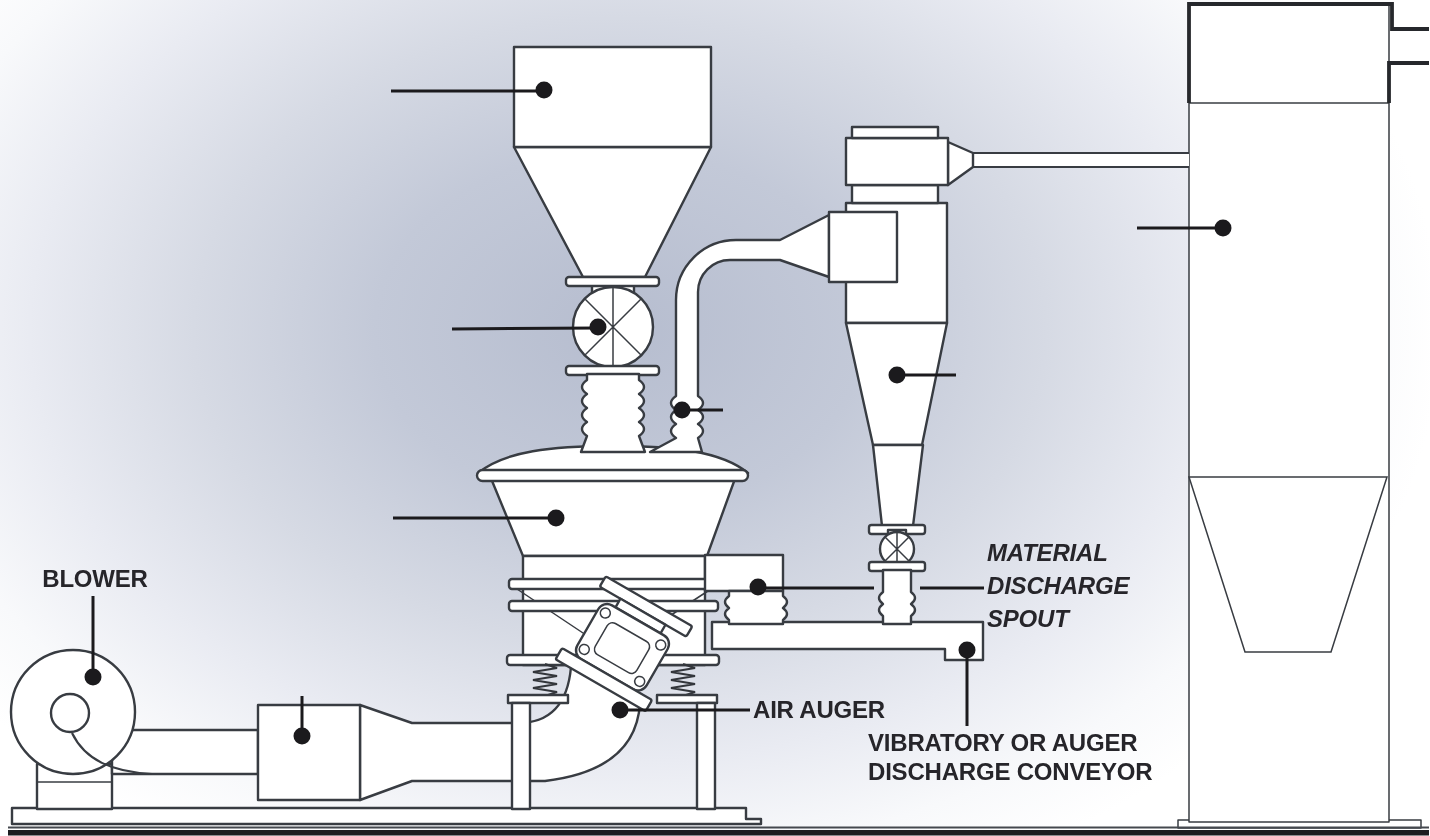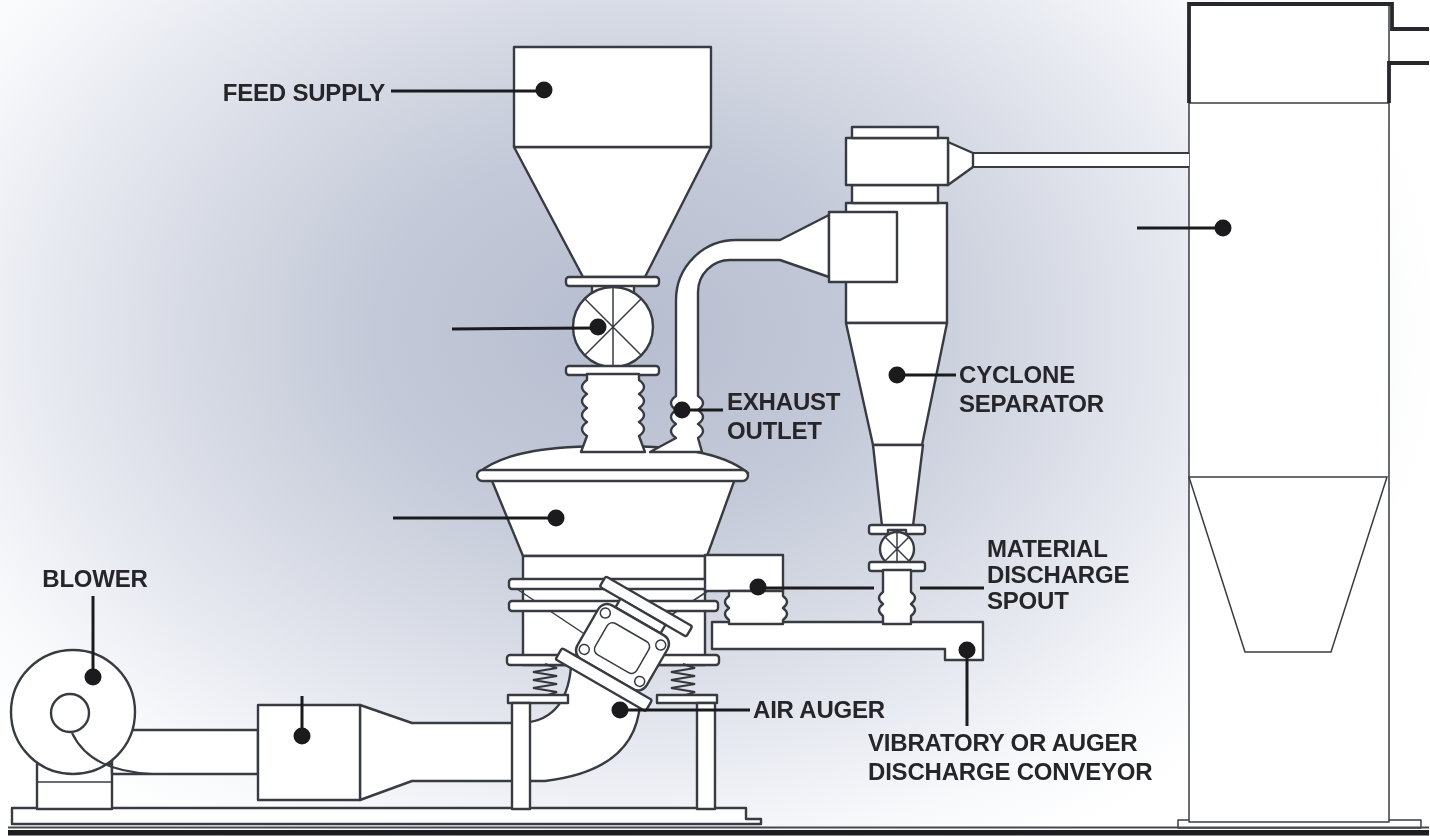--- a/index.html
+++ b/index.html
@@ -19,21 +19,21 @@
   .dot{fill:#1b1a1d;stroke:none;}
   .spring{fill:none;stroke:#33363b;stroke-width:2.2;stroke-linejoin:miter;}
   .ground-thin{stroke:#44484e;stroke-width:2;}
   .ground-thick{stroke:#1d1d20;stroke-width:5.5;}
   .label{
     position:absolute;font-weight:bold;font-size:24px;line-height:28px;
     color:#26252a;letter-spacing:-0.2px;white-space:pre-line;
   }
   .align-right{text-align:right;}
   .align-center{text-align:center;}
-  .lh26{line-height:26px;}
+  .lh26{line-height:33px;font-style:italic;}
   .lh29{line-height:29px;}
   .lh30{line-height:30px;}
 </style>
 </head>
 <body>
 
 <div id="stage">
 
 <svg id="artwork" width="1430" height="836" viewBox="0 0 1430 836">
 
@@ -179,29 +179,24 @@
     <circle class="dot" cx="302" cy="736" r="8.5"></circle>
 
     <line class="leader" x1="620" y1="710" x2="750" y2="710"></line>
     <circle class="dot" cx="620" cy="710" r="8.5"></circle>
 
     <line class="leader" x1="967" y1="650" x2="967" y2="726"></line>
     <circle class="dot" cx="967" cy="650" r="8.5"></circle>
   </g>
 </svg>
 
-  <div class="label align-right" style="left:150px;top:79px;width:235px;">FEED SUPPLY</div>
-
-
-  <div class="label lh29" style="left:727px;top:387px;">EXHAUST
-OUTLET</div>
-
-
-  <div class="label lh29" style="left:959px;top:360px;">CYCLONE
-SEPARATOR</div>
+
+
+
+
 
 
   <div class="label lh26" style="left:987px;top:536px;">MATERIAL
 DISCHARGE
 SPOUT</div>
 
   <div class="label align-center" style="left:20px;top:565px;width:150px;">BLOWER</div>
 
 
   <div class="label" style="left:753px;top:696px;">AIR AUGER</div>

